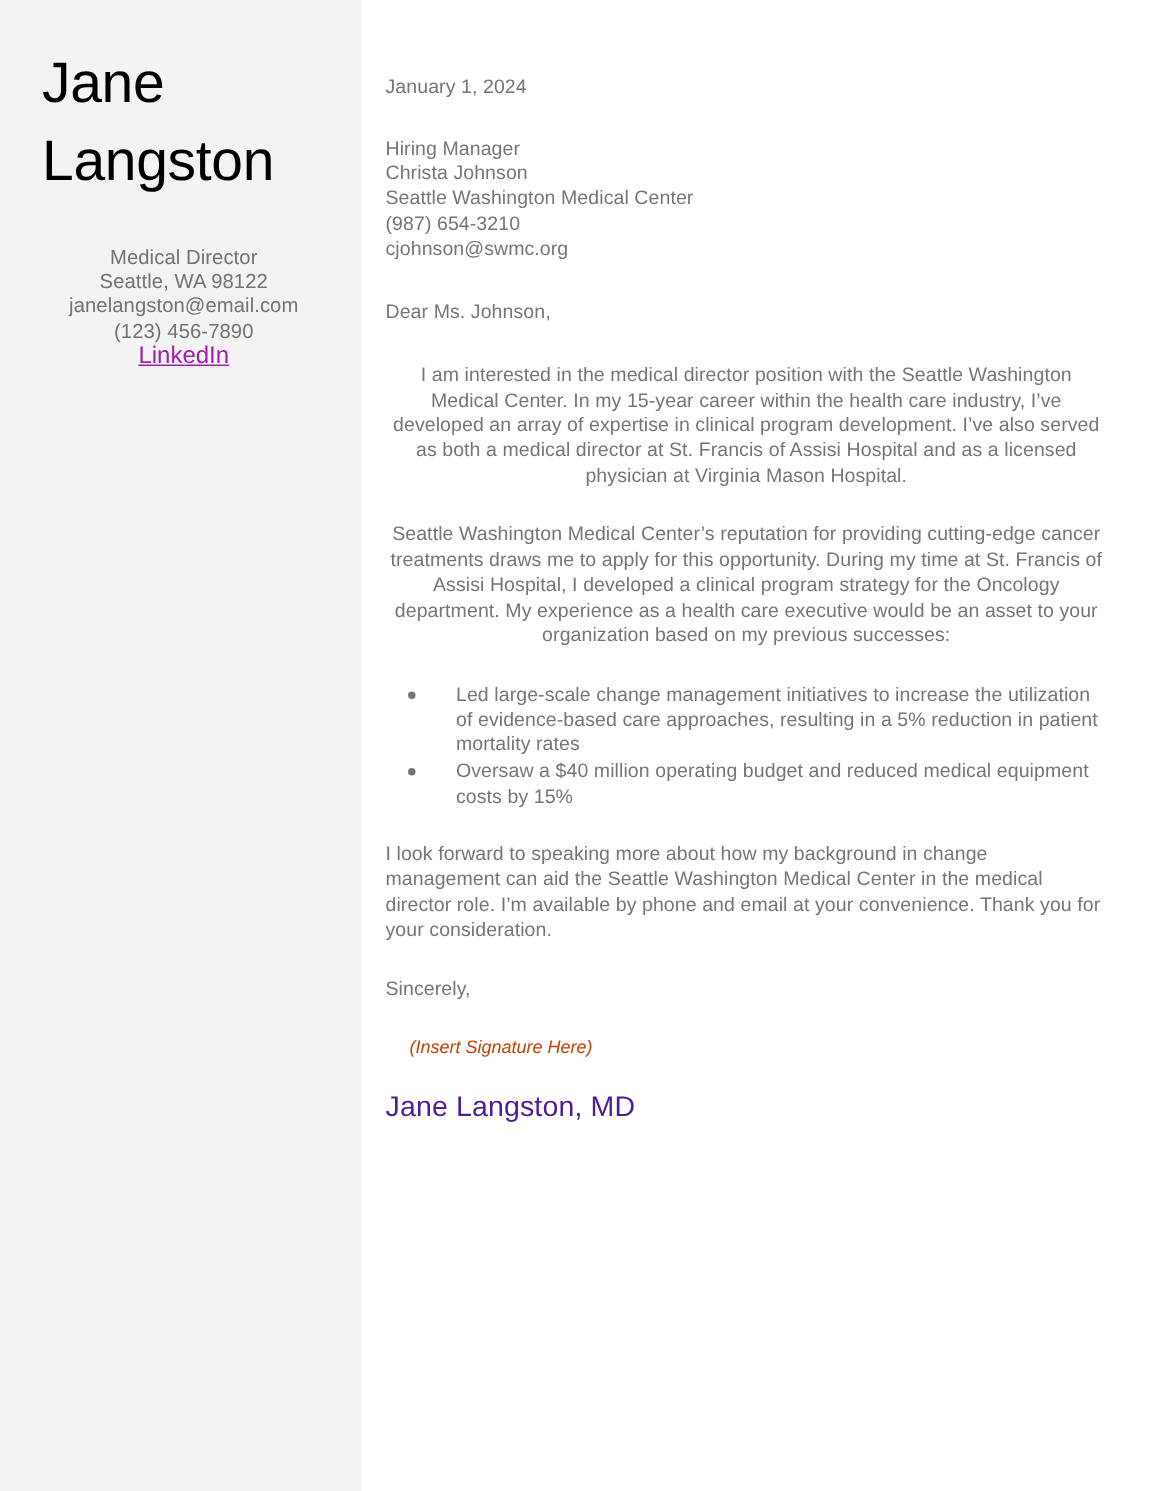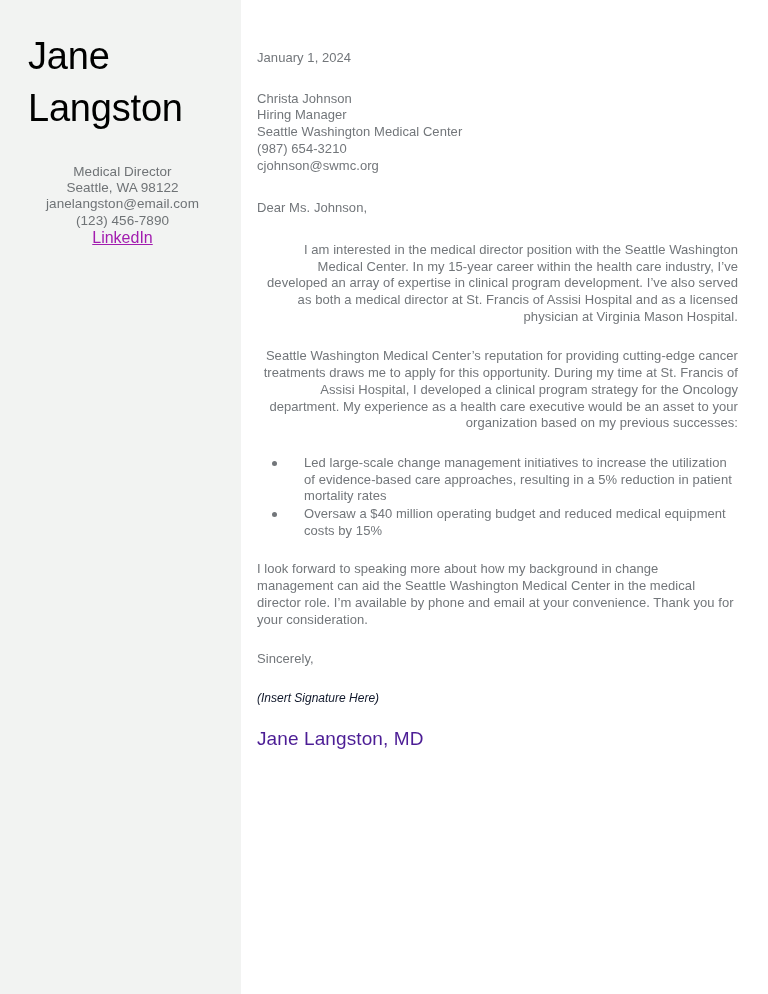--- a/index.html
+++ b/index.html
@@ -87,21 +87,21 @@
     margin: 0 0 26px 0;
   }
   .recipient div {
     white-space: nowrap;
   }
   .salutation {
     margin: 0 0 25px 0;
   }
   .para {
     margin: 0 0 23px 0;
-    text-align: right;
+    text-align: center;
   }
   .bullets {
     margin: 12px 0 22px 0;
     padding: 0;
     list-style: none;
   }
   .bullets li {
     position: relative;
     padding-left: 47px;
     margin-bottom: 1px;
@@ -115,24 +115,24 @@
     border-radius: 50%;
     background: #72767a;
   }
   .closing-para {
     margin: 0 0 23px 0;
   }
   .sincerely {
     margin: 17px 0 23px 0;
   }
   .sig-placeholder {
-    margin: 0 0 22px 0;
+    margin: 0 0 22px 16px;
     font-style: italic;
     font-size: 12px;
-    color: #0f172a;
+    color: #c2410c;
   }
   .sig-name {
     font-size: 19px;
     line-height: 24px;
     font-weight: 300;
     color: #4c1d95;
     letter-spacing: 0.1px;
   }
 </style>
 </head>
@@ -156,22 +156,22 @@
     </div>
 
   </aside>
 
   <main class="letter">
     <div class="letter-inner">
 
       <div class="body-text date">January 1, 2024</div>
 
       <div class="body-text recipient">
+        <div>Hiring Manager</div>
         <div>Christa Johnson</div>
-        <div>Hiring Manager</div>
         <div>Seattle Washington Medical Center</div>
         <div>(987) 654-3210</div>
         <div>cjohnson@swmc.org</div>
       </div>
 
       <div class="body-text salutation">Dear Ms. Johnson,</div>
 
       <p class="body-text para">I am interested in the medical director position with the Seattle Washington Medical Center. In my 15-year career within the health care industry, I’ve developed an array of expertise in clinical program development. I’ve also served as both a medical director at St. Francis of Assisi Hospital and as a licensed physician at Virginia Mason Hospital.</p>
 
       <p class="body-text para">Seattle Washington Medical Center’s reputation for providing cutting-edge cancer treatments draws me to apply for this opportunity. During my time at St. Francis of Assisi Hospital, I developed a clinical program strategy for the Oncology department. My experience as a health care executive would be an asset to your organization based on my previous successes:</p>

